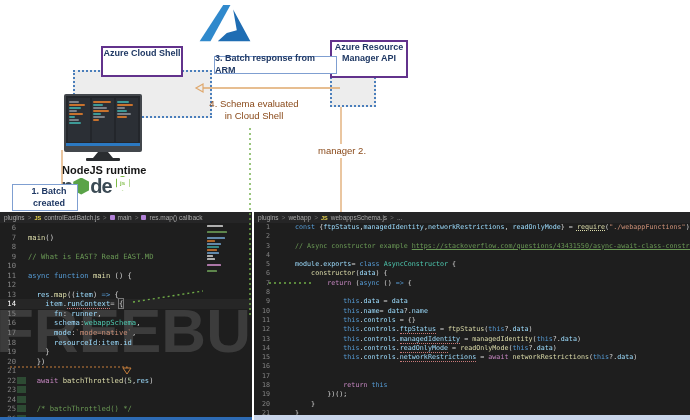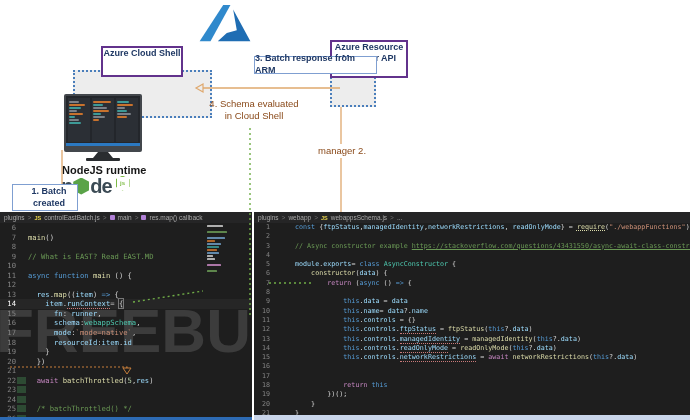--- a/index.html
+++ b/index.html
@@ -11,21 +11,21 @@
   #region-cloud-shell{left:73px;top:70px;width:139px;height:48px;}
   #region-arm{left:330px;top:73px;width:46px;height:34px;}
   .pbox{background:#fff;border:2px solid #62328c;box-sizing:border-box;z-index:4;
         color:#1f3864;font-size:9px;font-weight:bold;display:flex;flex-direction:column;
         align-items:center;text-align:center;line-height:1.25;}
   #cloud-shell-box{left:101px;top:46px;width:82px;height:31px;}
   #arm-api-box{left:330px;top:40px;width:78px;height:38px;}
   .lbox{background:#fff;border:1.5px solid #7f9fd1;box-sizing:border-box;z-index:6;
         color:#1f3864;font-size:9px;font-weight:bold;display:flex;flex-direction:column;
         justify-content:center;line-height:1.3;align-items:center;}
-  #batch-response-box{left:214px;top:56px;width:123px;height:18px;align-items:center;margin-left:40px;}
+  #batch-response-box{left:214px;top:56px;width:123px;height:18px;align-items:center;}
   #batch-created-box{left:12px;top:184px;width:66px;height:27px;padding-left:8px;}
   #schema-controls-box{left:203px;top:272px;width:66px;height:32px;align-items:center;text-align:center;}
   .ann{z-index:6;color:#8a4a1a;font-size:9.5px;font-weight:normal;text-align:center;line-height:1.25;}
   #ann-schema-evaluated{left:193px;top:98px;width:122px;}
   #ann-batch-sent{left:282px;top:144px;width:120px;background:#fff;padding:1px 0;}
   
   #azure-logo{left:196px;top:3px;z-index:2;}
   
   #monitor{left:64px;top:94px;width:78px;height:72px;z-index:3;}
   .mon-frame{position:absolute;left:0;top:0;width:78px;height:58px;background:#43474c;

